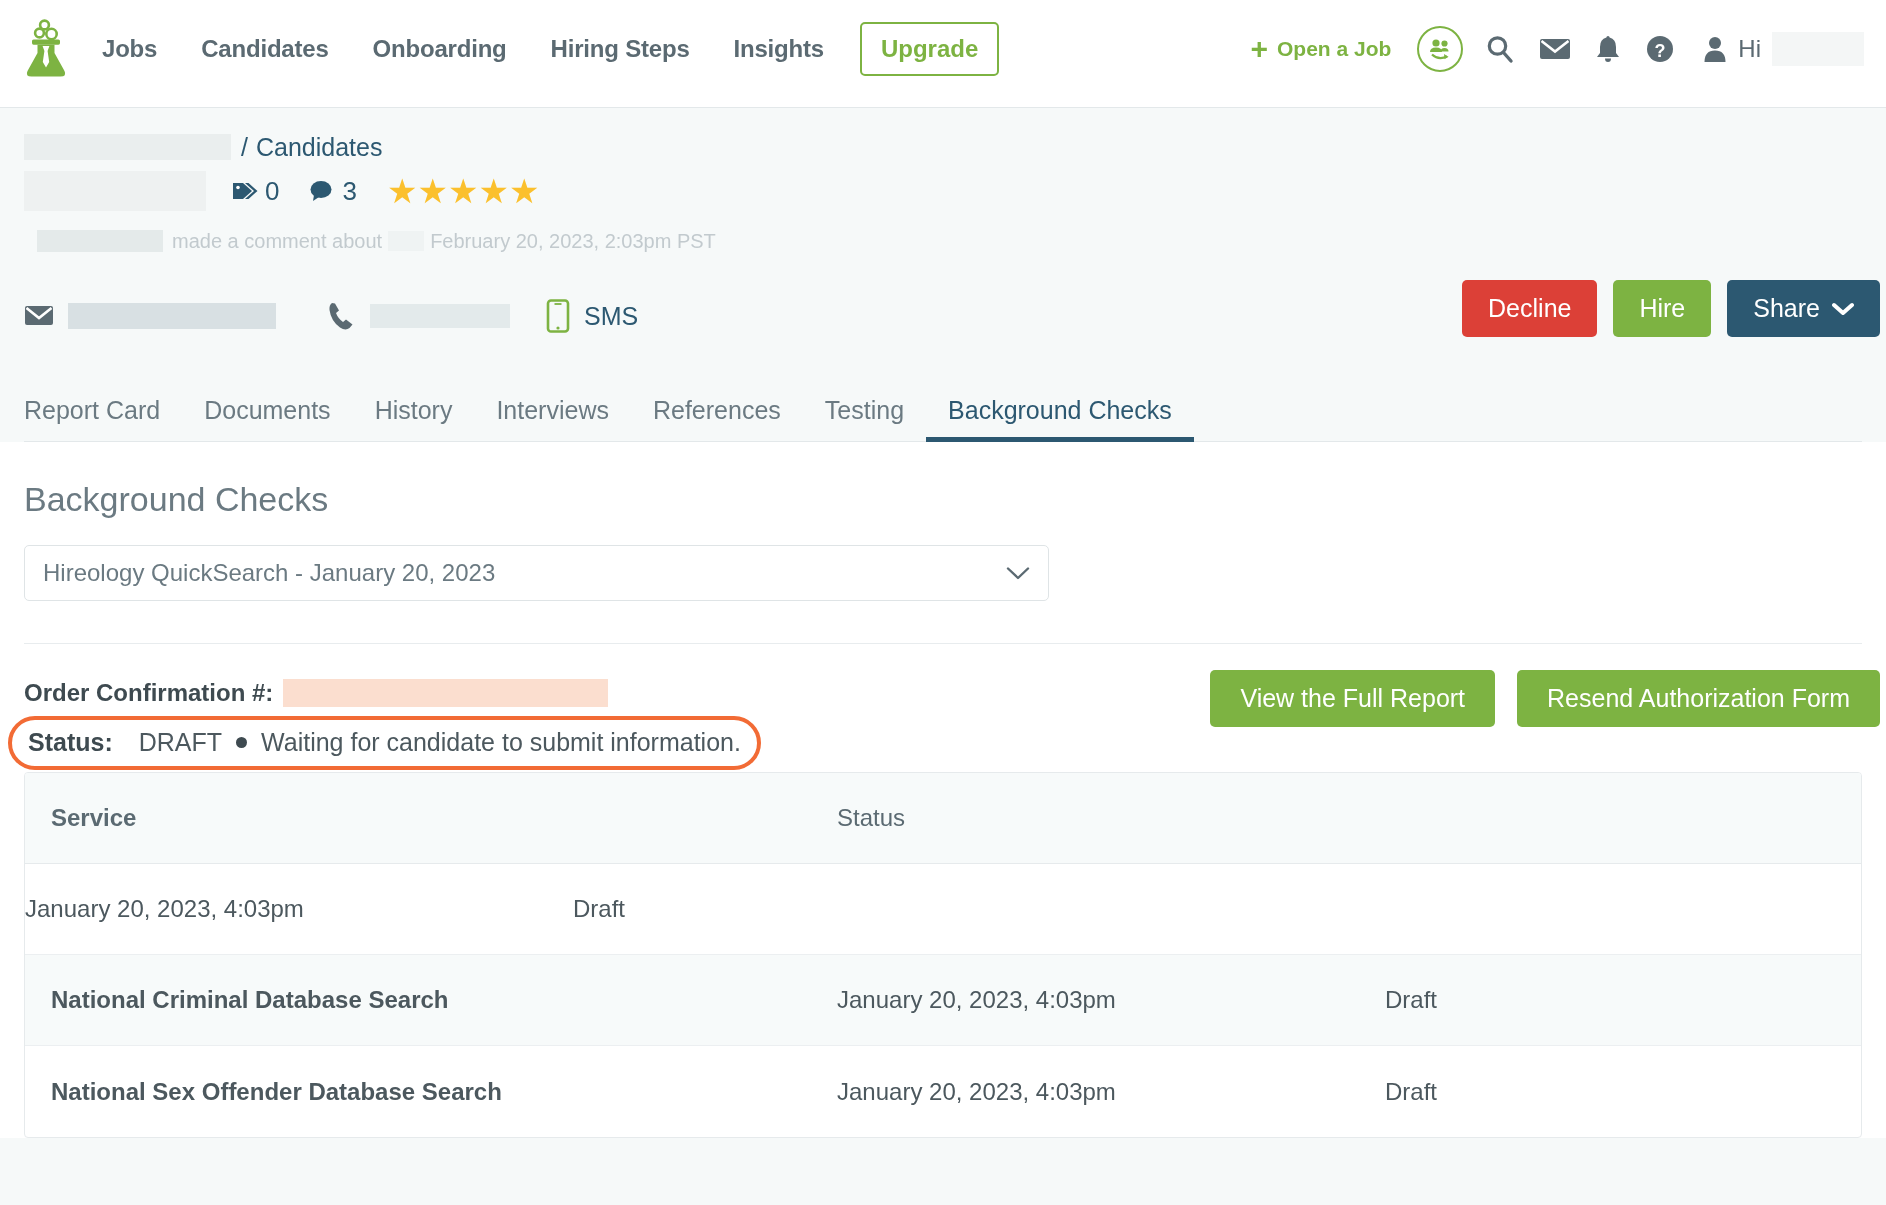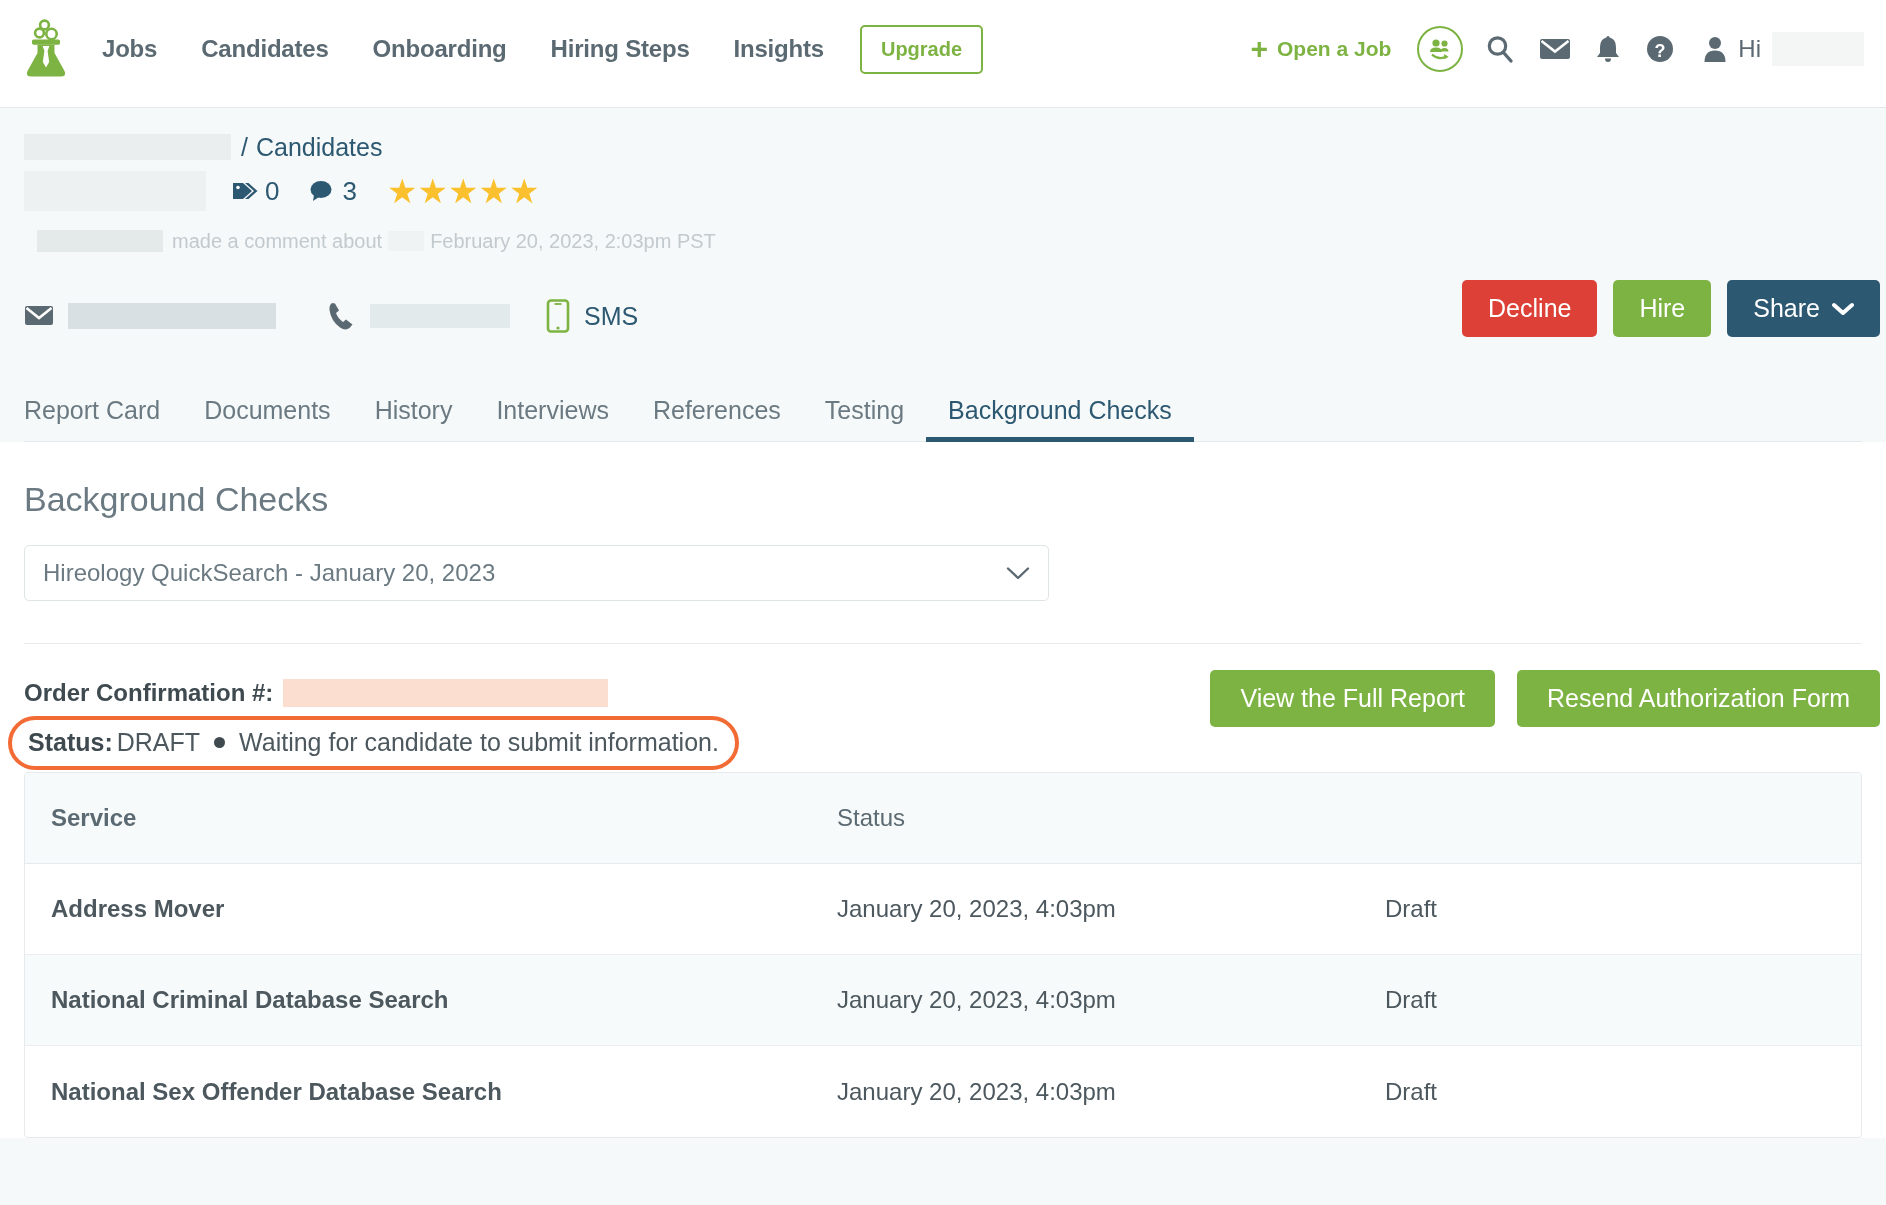--- a/index.html
+++ b/index.html
@@ -35,21 +35,21 @@
     padding: 0 22px;
     white-space: nowrap;
     letter-spacing: -0.2px;
   }
   .nav-link:first-child { padding-left: 0; }
   .nav-upgrade {
     margin-left: 14px;
     border: 2px solid #7db342;
     border-radius: 5px;
     color: #7db342;
-    font-size: 20px;
+    font-size: 24px;
     font-weight: bold;
     padding: 11px 19px;
     white-space: nowrap;
   }
 
   .nav-right {
     margin-left: auto;
     display: flex;
     align-items: center;
     gap: 0;
@@ -154,21 +154,21 @@
 
   .status-line {
     display: inline-flex; align-items: center;
     font-size: 25px; color: #4c585e;
     border: 4px solid #f26b35; border-radius: 34px;
     padding: 8px 16px 9px 16px;
     margin-top: 6px;
     margin-left: -16px;
     white-space: nowrap;
   }
-  .status-label { font-weight: bold; color: #3e4a50; margin-right: 4px; }
+  .status-label { font-weight: bold; color: #3e4a50; margin-right: 26px; }
   .status-val { color: #4c585e; }
   .status-dot { width: 11px; height: 11px; border-radius: 50%; background: #3e4a50; margin: 0 14px; flex: 0 0 auto; }
 
   .green-btns { position: absolute; right: -18px; top: 26px; display: flex; gap: 22px; }
   .btn-green { background: #7db342; color:#fff; border:none; border-radius:5px; font-size:25px; padding: 14px 30px; white-space: nowrap; font-family: "Liberation Sans", sans-serif; }
 
   
   .tbl { width: 1838px; border: 1px solid #e6eaec; border-radius: 4px; margin-top: 12px; overflow: hidden; }
   .tbl-row { display: flex; align-items: center; height: 91px; }
   .tbl-head { background: #f7fafa; border-bottom: 1px solid #e6eaec; color: #5b6a72; font-size: 24px; }
@@ -400,21 +400,20 @@
     </div>
 
     <div class="tbl">
 
       <div class="tbl-row tbl-head">
         <span class="c-service">Service</span>
         <span class="c-status">Status</span>
       </div>
 
       <div class="tbl-row tbl-body-row">
-        <span class="c-service">Address Mover</span>
         <span class="c-date">January 20, 2023, 4:03pm</span>
         <span class="c-status">Draft</span>
       </div>
 
       <div class="tbl-row tbl-body-row alt">
         <span class="c-service">National Criminal Database Search</span>
         <span class="c-date">January 20, 2023, 4:03pm</span>
         <span class="c-status">Draft</span>
       </div>
 

